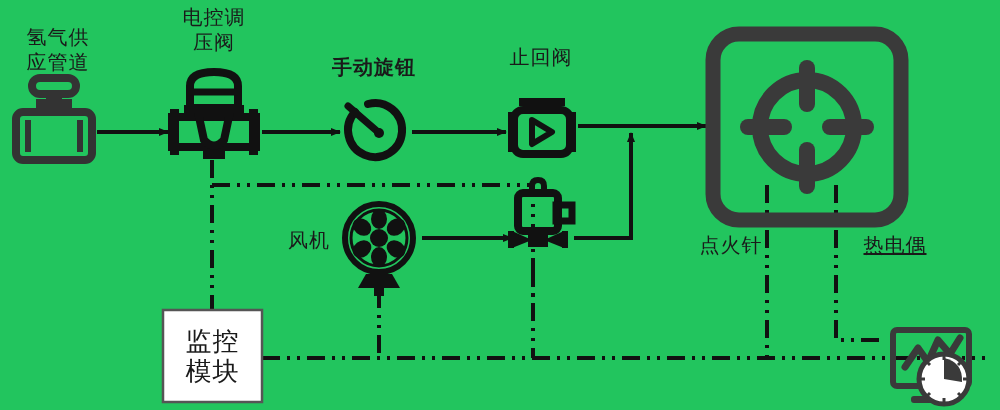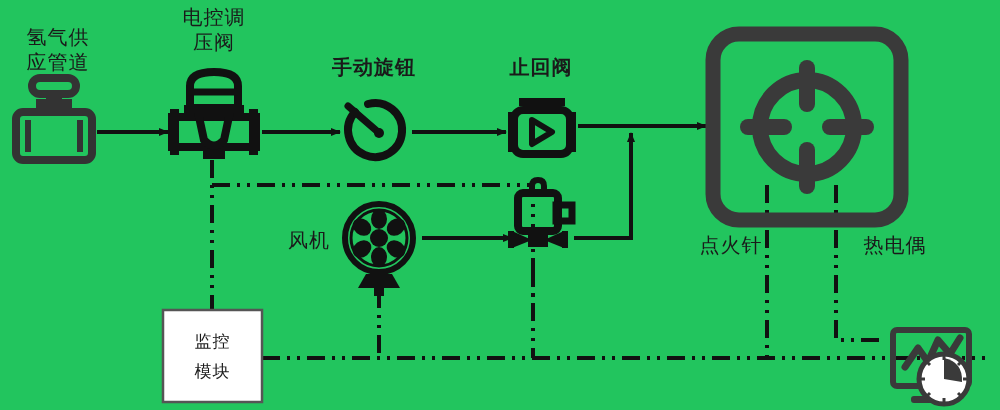--- a/index.html
+++ b/index.html
@@ -19,21 +19,21 @@
     position:absolute;
     color:#1a1a1a;
     font-size:20px;
     line-height:25px;
     letter-spacing:1px;
     white-space:pre;
     text-align:center;
     font-family:"DejaVu Sans","Liberation Sans",sans-serif;
   }
   .lbl.box{
-    font-size:17px;
+    font-size:26px;
     line-height:30px;
   }
 </style>
 </head>
 <body>
 
 <div id="stage">
 
   <svg width="1000" height="410" viewBox="0 0 1000 410">
     <defs>
@@ -166,26 +166,26 @@
   </svg>
 
   <div class="lbl" style="left:6px; top:25px; width:104px;">氢气供
 应管道</div>
 
   <div class="lbl" style="left:162px; top:5px; width:104px;">电控调
 压阀</div>
 
   <div class="lbl" style="left:306px; top:55px; width:136px;font-weight:bold;">手动旋钮</div>
 
-  <div class="lbl" style="left:489px; top:55px; width:104px;font-weight:bold;">止回阀</div>
+  <div class="lbl" style="left:489px; top:45px; width:104px;">止回阀</div>
 
   <div class="lbl" style="left:283px; top:228px; width:52px;">风机</div>
 
 
   <div class="lbl" style="left:687px; top:233px; width:88px;">点火针</div>
 
-  <div class="lbl" style="left:851px; top:233px; width:88px;">热电偶</div>
+  <div class="lbl" style="left:851px; top:233px; width:88px;text-decoration:underline;">热电偶</div>
 
   <div class="lbl box" style="left:163px; top:326px; width:99px;">监控
 模块</div>
 
 
 </div>
 
 </body></html>

